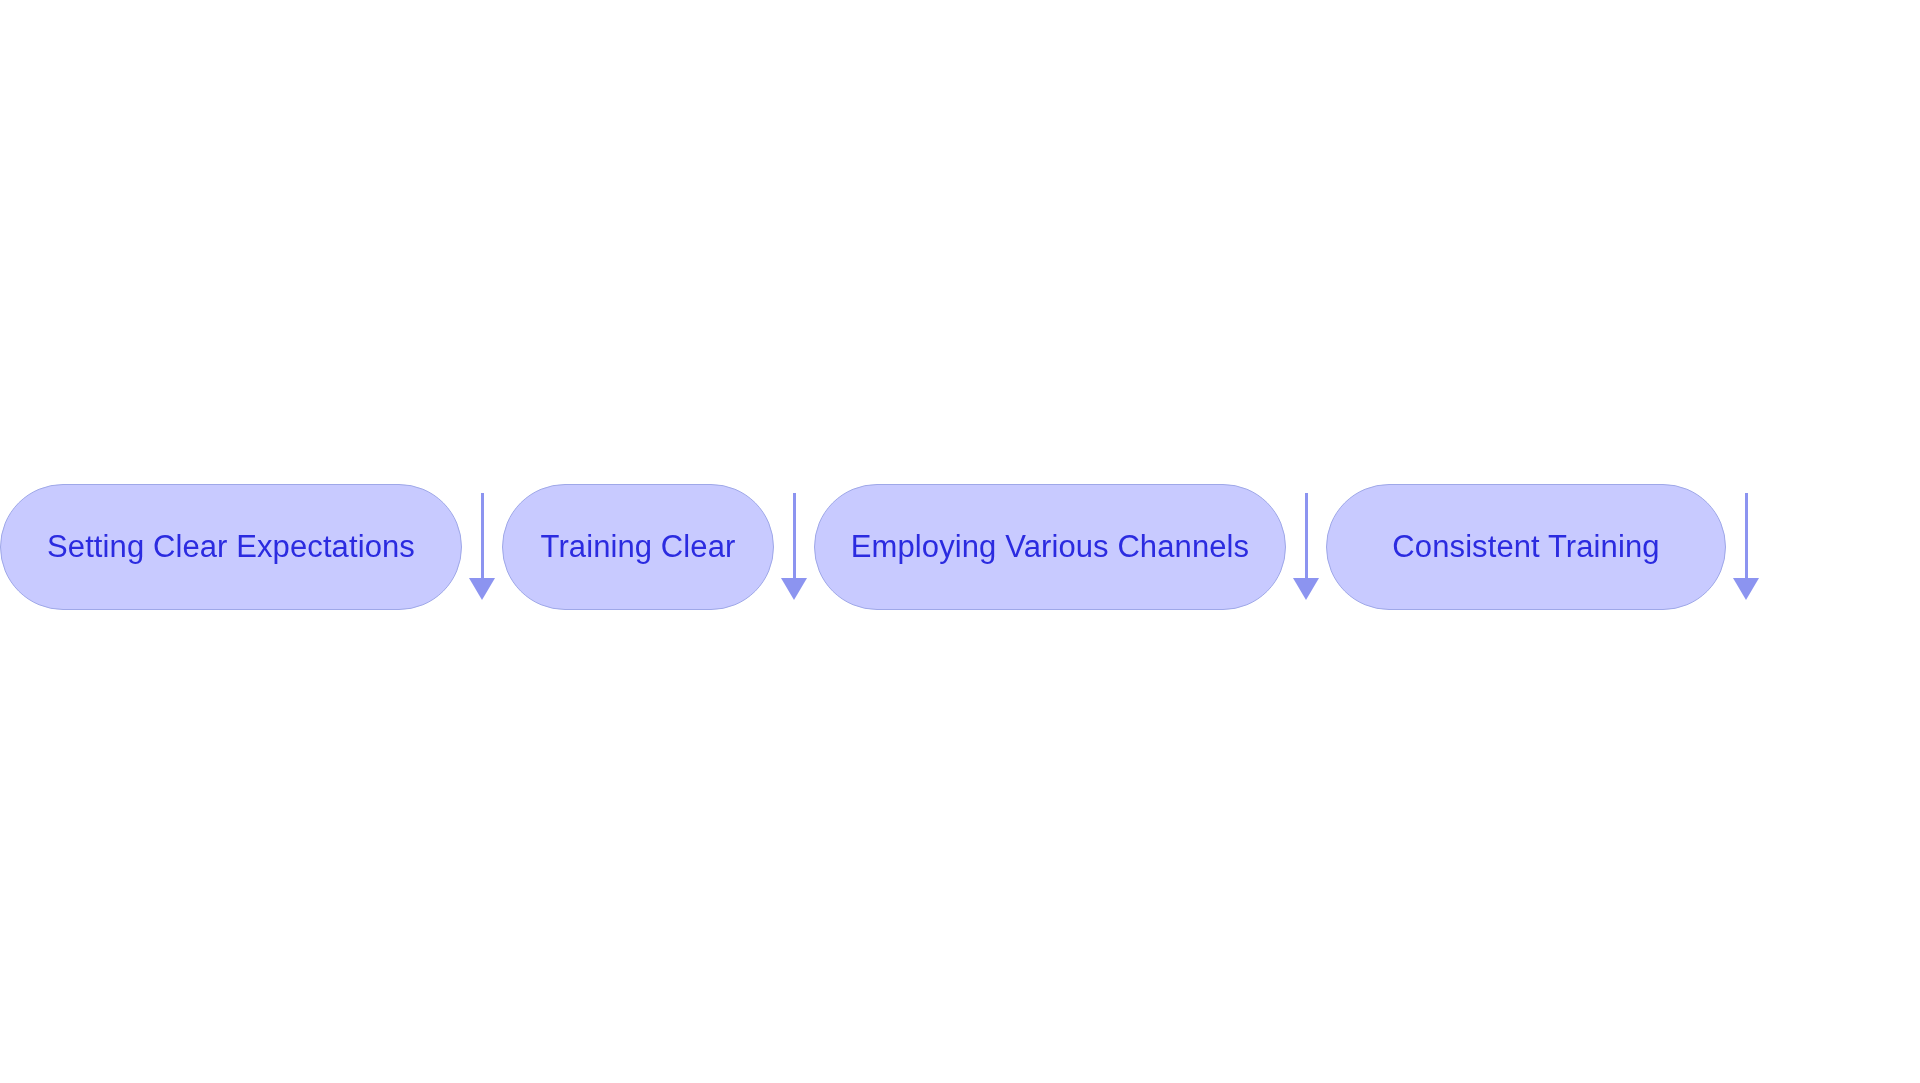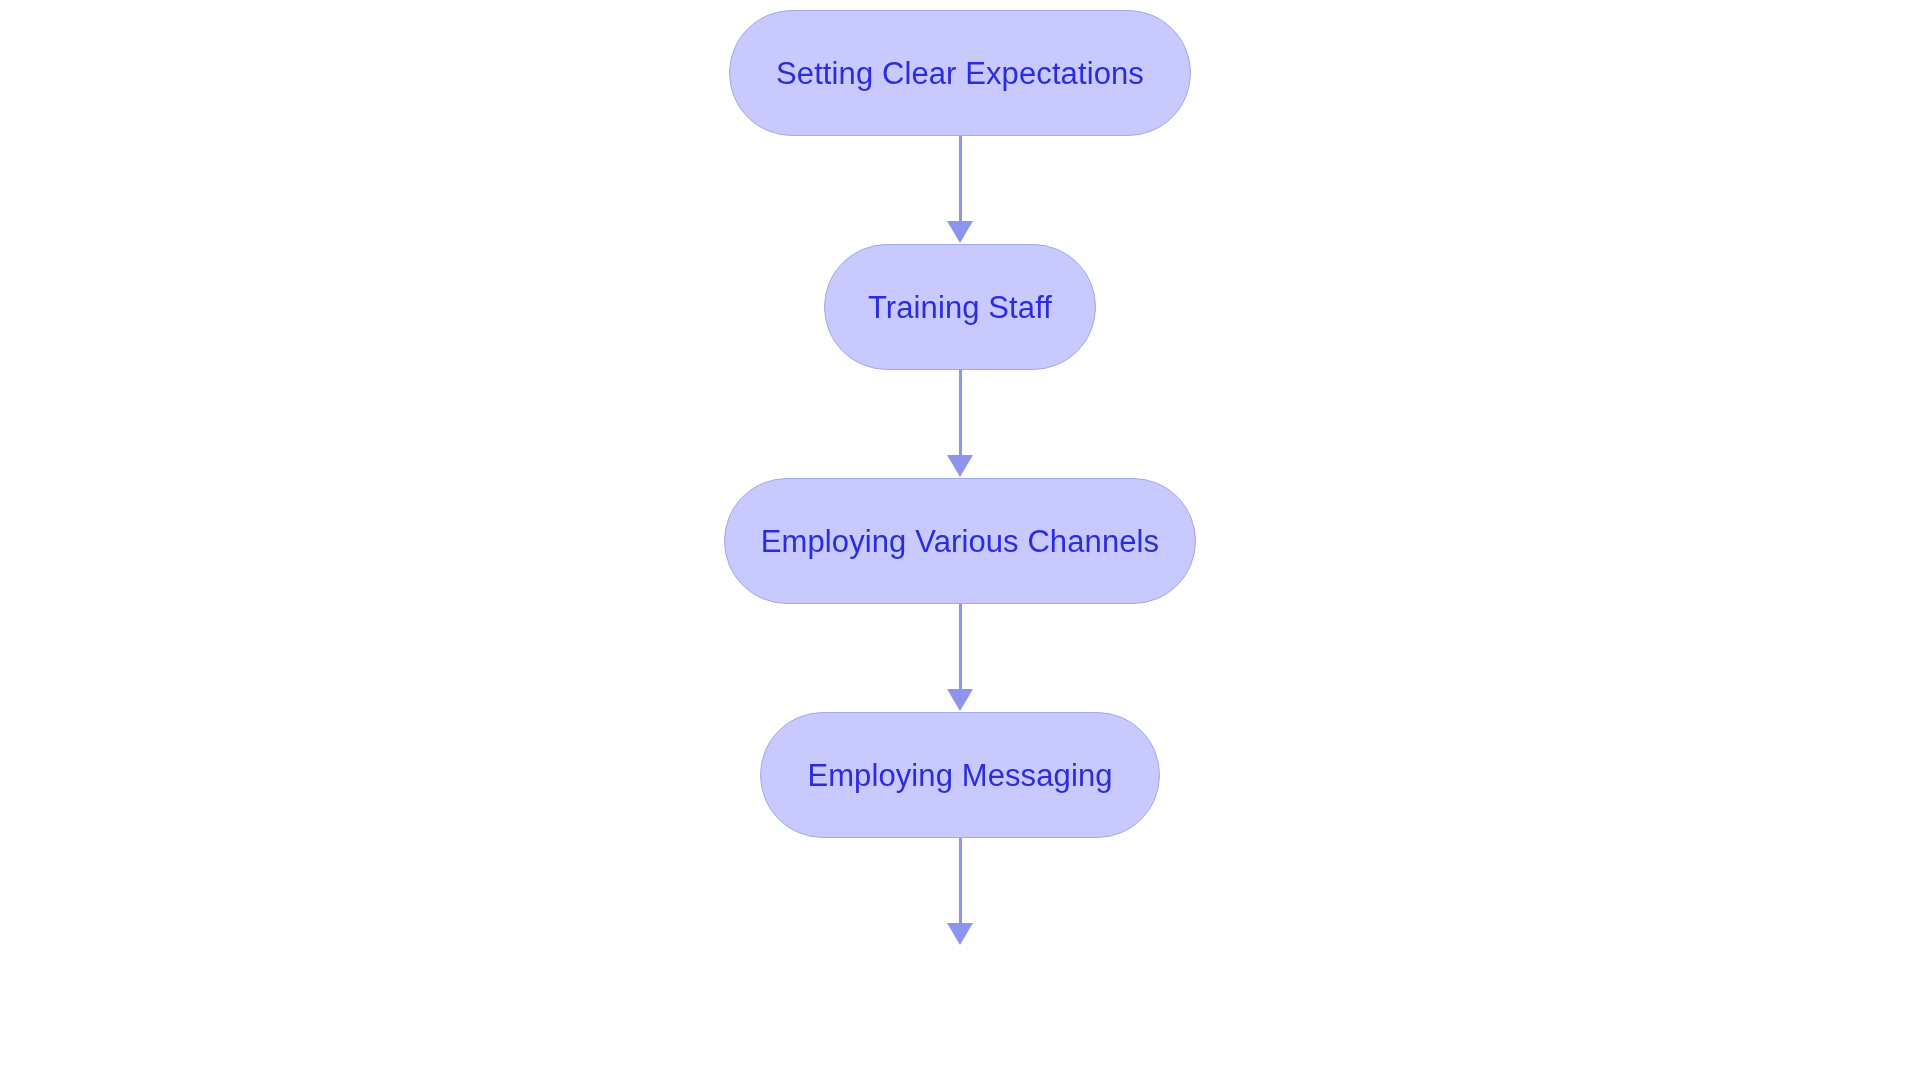--- a/index.html
+++ b/index.html
@@ -20,21 +20,21 @@
     height: 1083px;
     background: #ffffff;
   }
   .flow-column {
     position: absolute;
     left: 0;
     top: 0;
     width: 1920px;
     height: 1083px;
     display: flex;
-    flex-direction: column;
+    flex-direction: row;
     align-items: center;
     justify-content: flex-start;
     padding-top: 10px;
     box-sizing: border-box;
   }
   .node {
     box-sizing: border-box;
     height: 126px;
     border-radius: 63px;
     background: #c8caff;
@@ -91,39 +91,39 @@
     <div class="node node-0">
       <span class="node-label">Setting Clear Expectations</span>
     </div>
 
     <div class="connector">
       <div class="connector-line"></div>
       <div class="connector-head"></div>
     </div>
 
     <div class="node node-1">
-      <span class="node-label">Training Staff</span>
+      <span class="node-label">Training Clear</span>
     </div>
 
     <div class="connector">
       <div class="connector-line"></div>
       <div class="connector-head"></div>
     </div>
 
     <div class="node node-2">
       <span class="node-label">Employing Various Channels</span>
     </div>
 
     <div class="connector">
       <div class="connector-line"></div>
       <div class="connector-head"></div>
     </div>
 
     <div class="node node-3">
-      <span class="node-label">Employing Messaging</span>
+      <span class="node-label">Consistent Training</span>
     </div>
 
     <div class="connector">
       <div class="connector-line"></div>
       <div class="connector-head"></div>
     </div>
 
 
   </div>
 </div>

